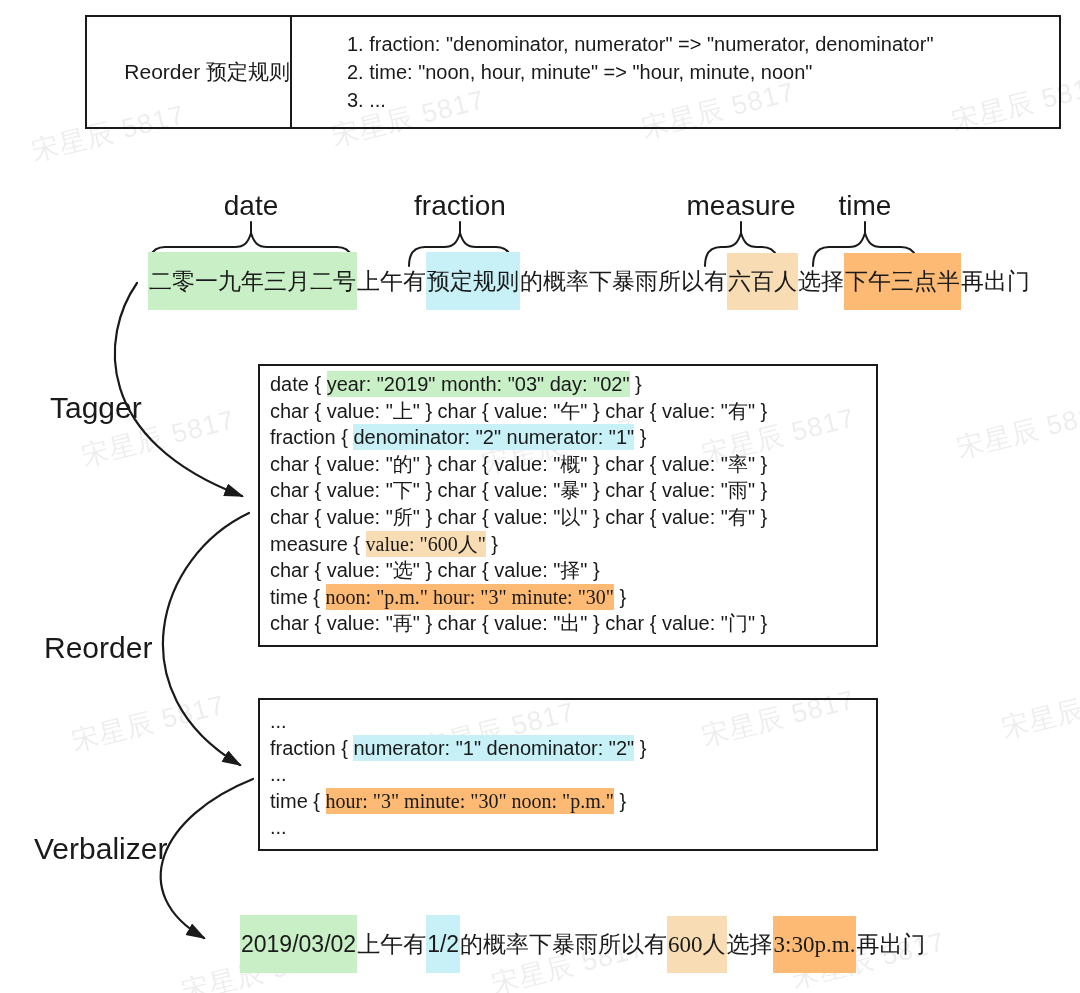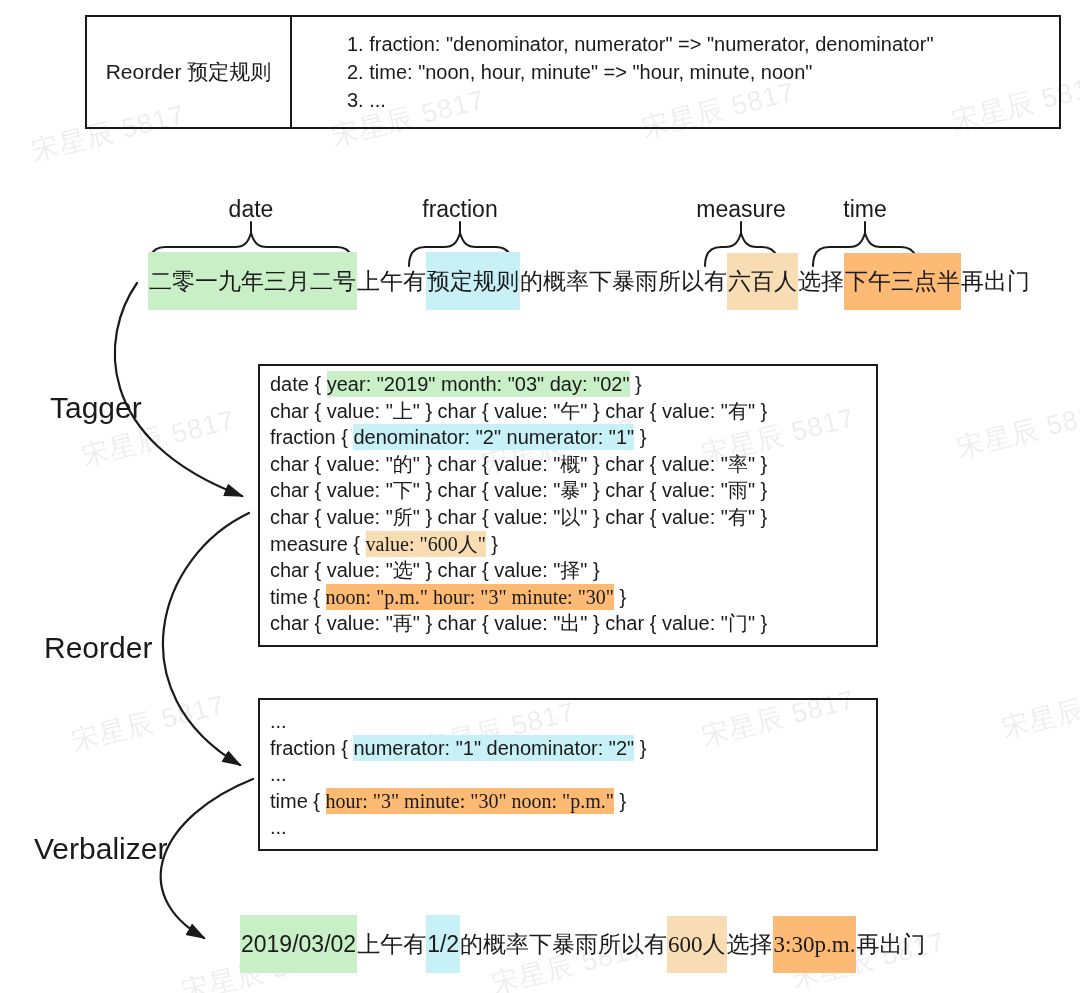--- a/index.html
+++ b/index.html
@@ -11,30 +11,30 @@
   .wm{
     position:absolute;white-space:nowrap;font-size:27px;letter-spacing:1px;
     color:rgba(0,0,0,0.07);transform:rotate(-14deg);pointer-events:none;z-index:0;
   }
   
   .rules-table{
     position:absolute;left:85px;top:15px;width:972px;height:110px;
     border:2px solid #1a1a1a;display:flex;z-index:2;background:transparent;
   }
   .rules-table .cell-left{
-    width:203px;border-right:2px solid #1a1a1a;display:flex;align-items:center;justify-content:center;
+    width:203px;border-right:2px solid #1a1a1a;display:flex;align-items:center;justify-content:flex-end;
     font-size:21px;
   }
   .rules-table .cell-right{
     flex:1;display:flex;flex-direction:column;justify-content:center;padding-left:55px;
     font-size:20px;line-height:28px;
   }
   
   .anno-label{
-    position:absolute;top:196px;transform:translateX(-50%);font-size:23px;z-index:2;
+    position:absolute;top:190px;transform:translateX(-50%);font-size:28px;z-index:2;
   }
   
   .overlay{position:absolute;left:0;top:0;z-index:1;pointer-events:none;}
   
   .sentence{
     position:absolute;font-size:23px;white-space:nowrap;z-index:2;line-height:30px;
   }
   .input-sentence{left:148px;top:266px;}
   .output-sentence{left:240px;top:929px;}
   .hl{padding:16px 1px;}

